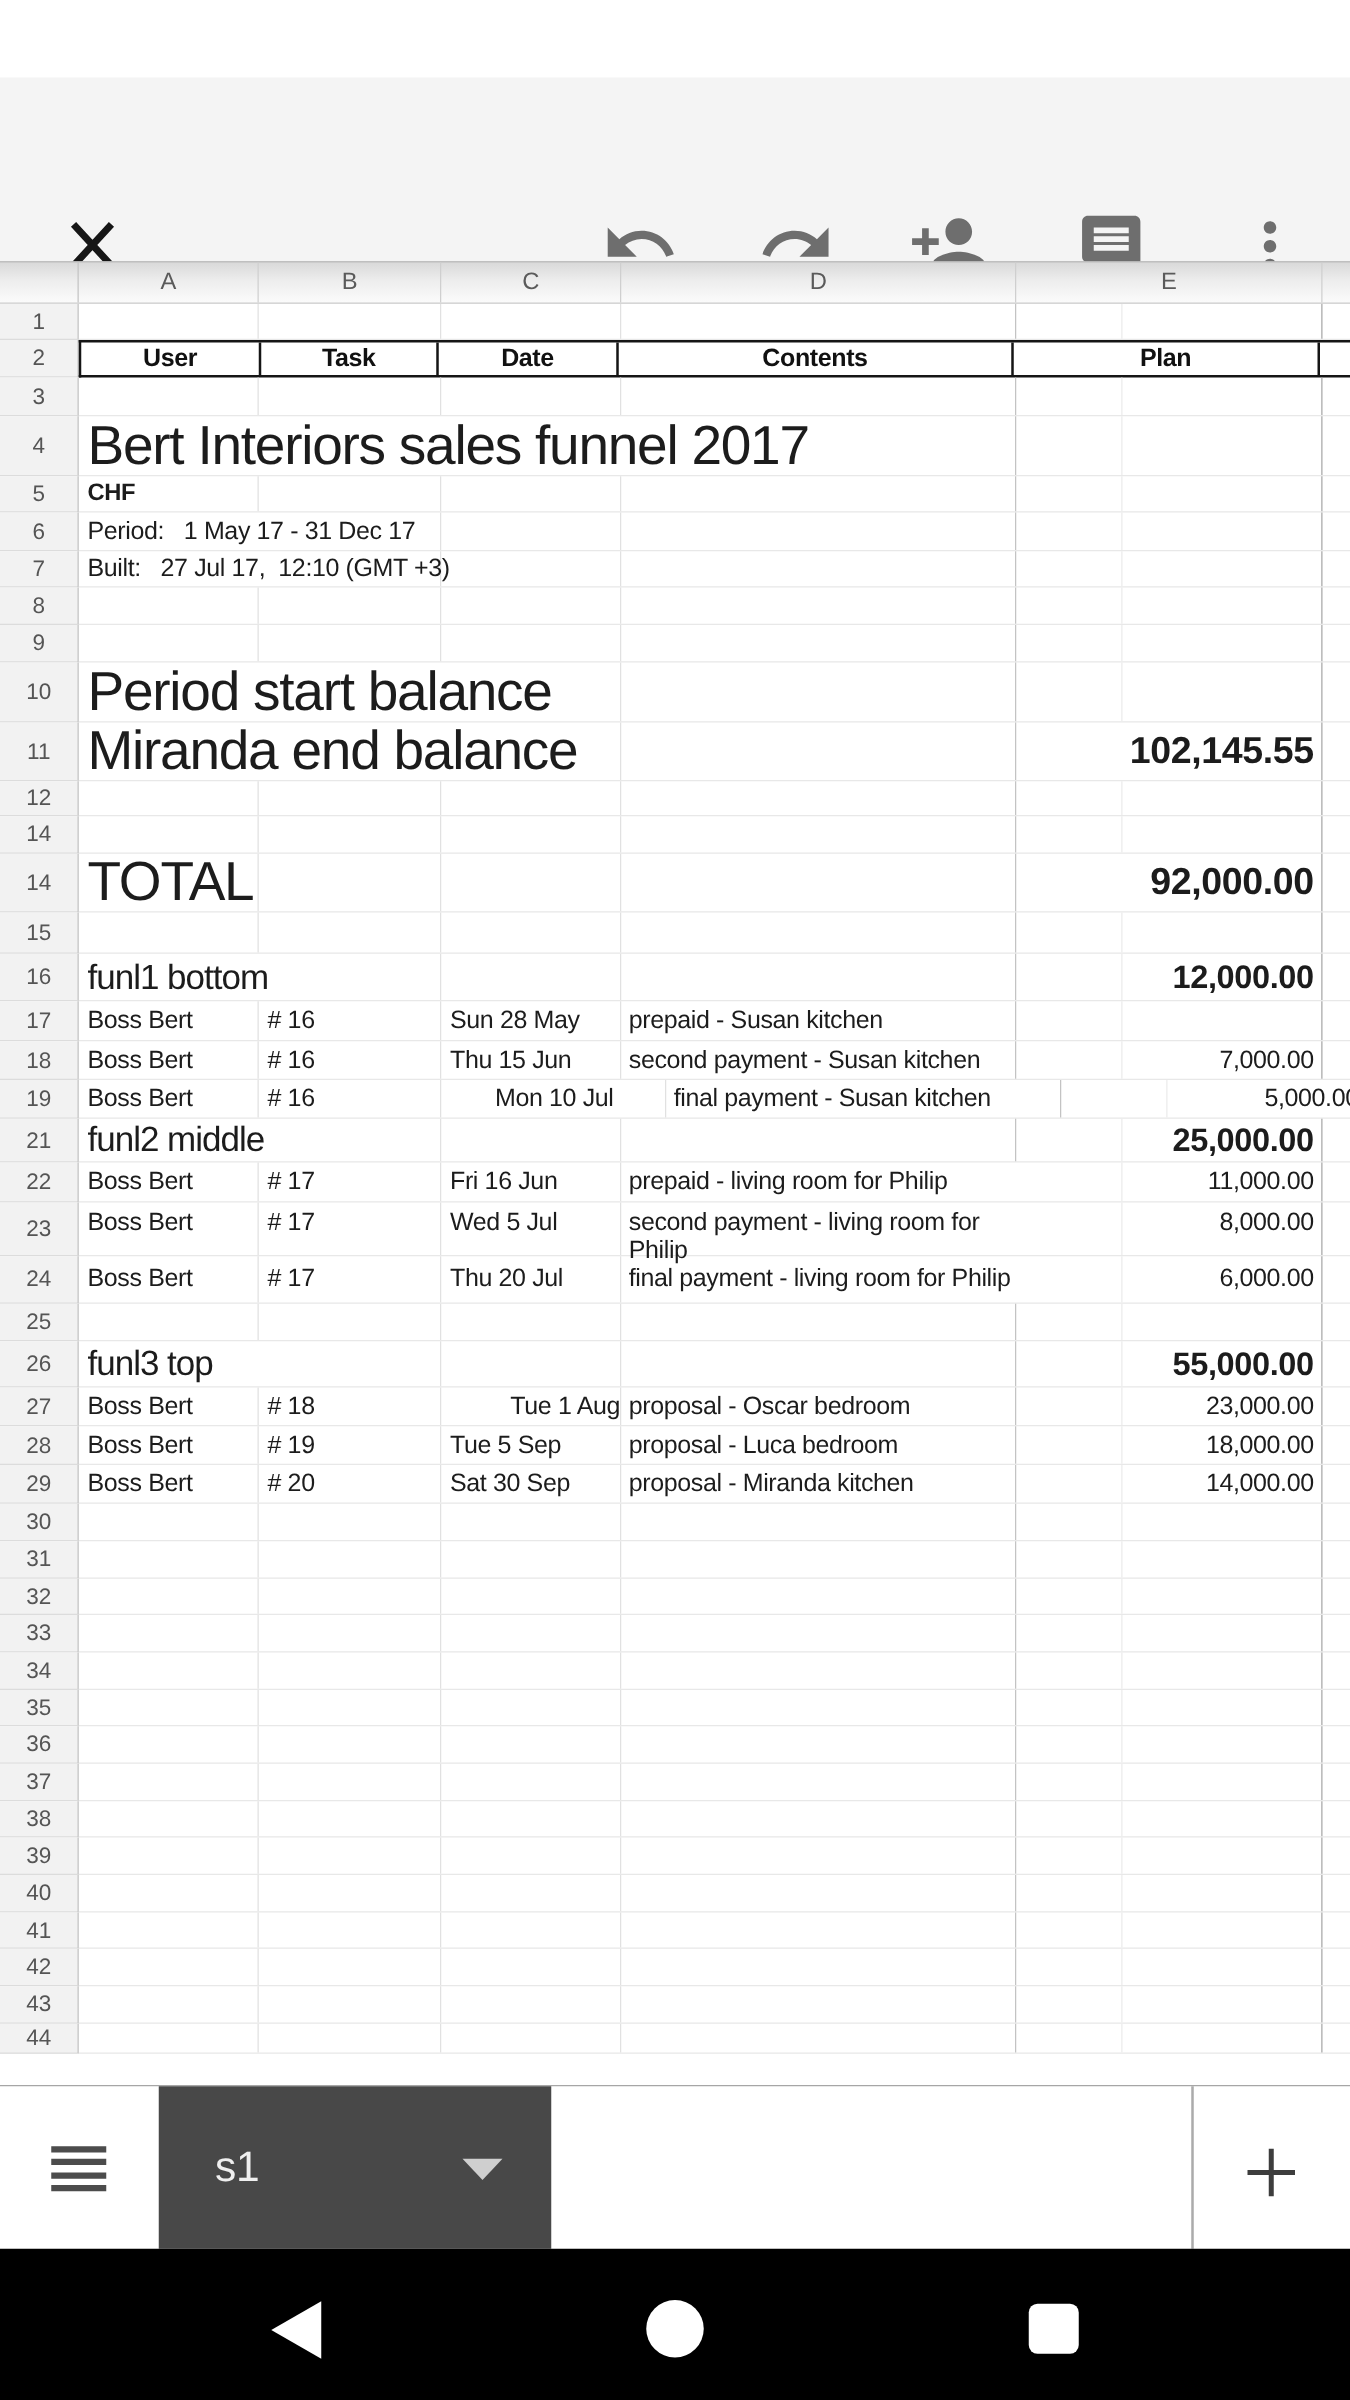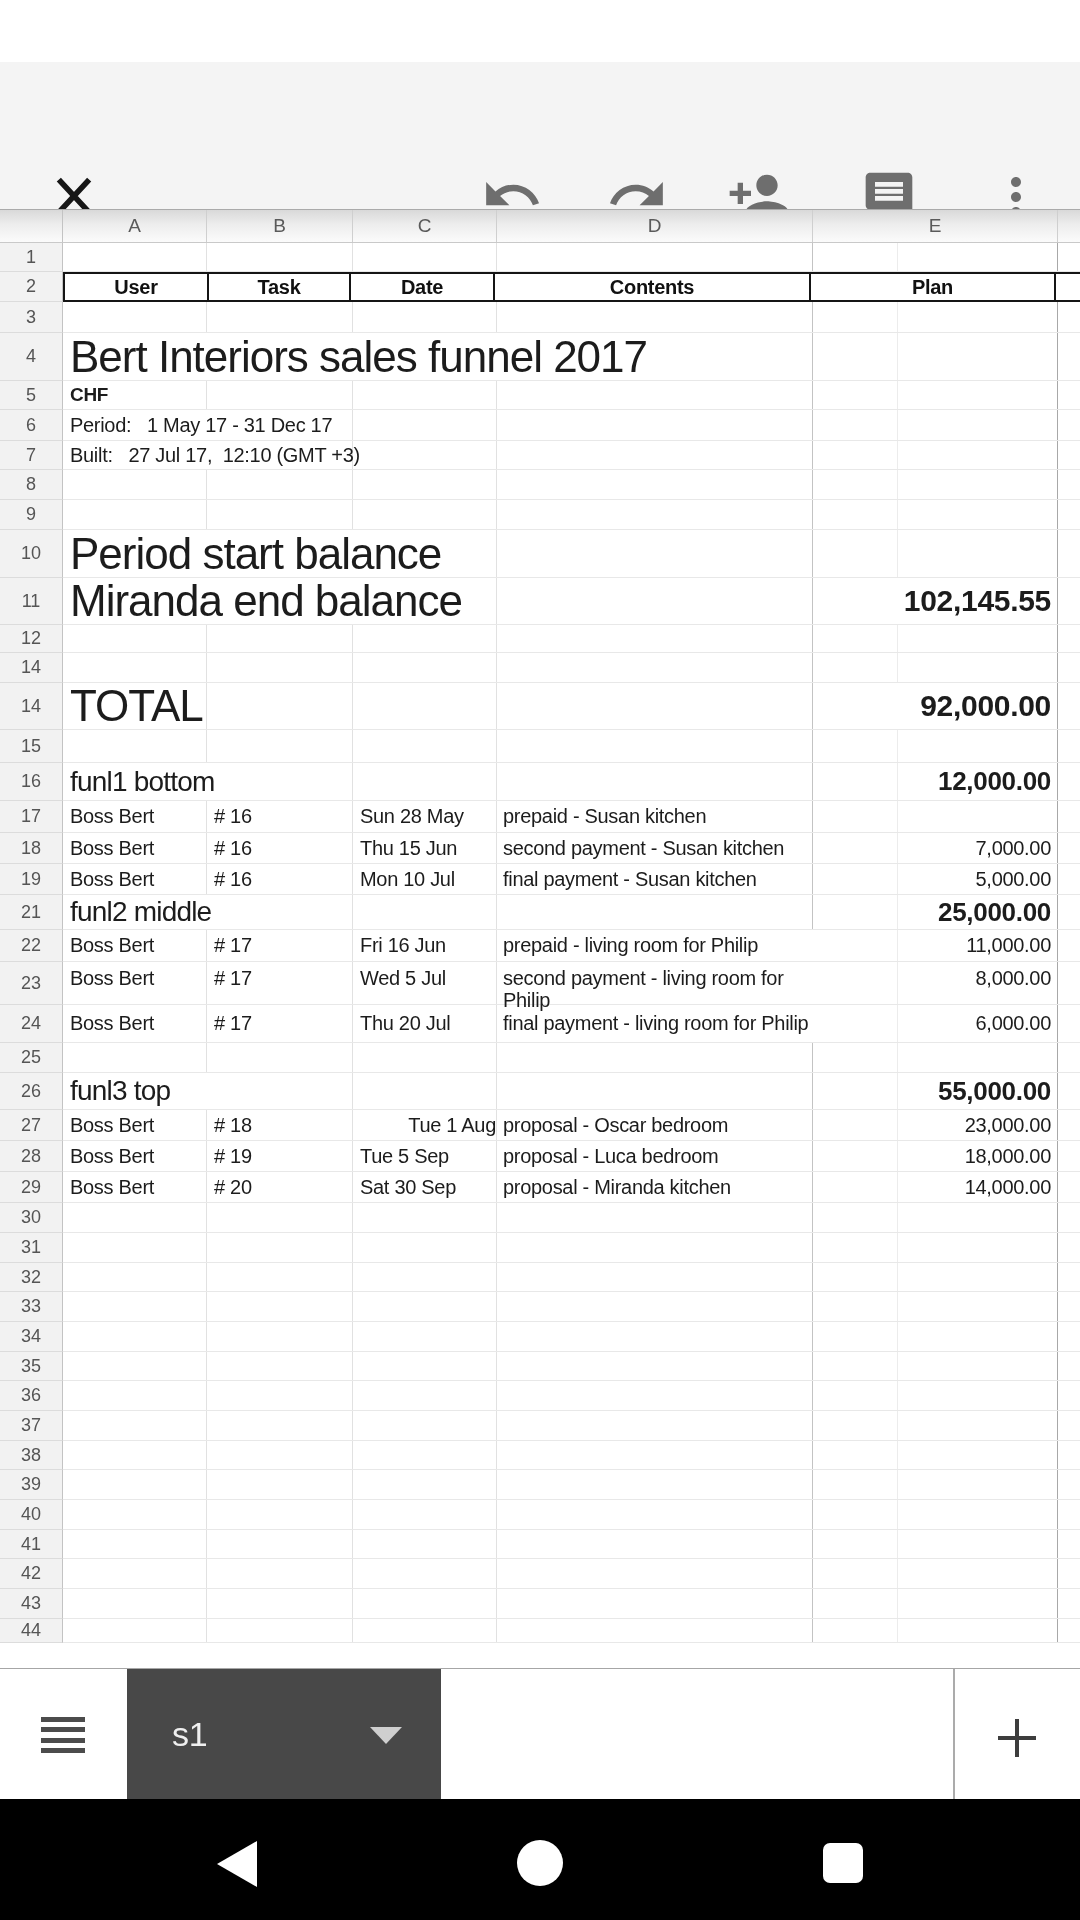--- a/index.html
+++ b/index.html
@@ -329,21 +329,21 @@
             <div class="cell b-f" style="width: 85px;"></div>
             <div class="cell b-d num" style="width: 160px;"><span>7,000.00</span></div>
             <div class="cell b-n" style="width: 22px;"></div>
           </div>
         </div>
         <div class="row" style="height: 31px;">
           <div class="rowhdr">19</div>
           <div class="cells">
             <div class="cell b-l cellt" style="width: 144px;"><span>Boss Bert</span></div>
             <div class="cell b-l cellt" style="width: 146px;"><span># 16</span></div>
-            <div class="cell b-l cellt" style="width: 144px;"><span>Mon 10 Jul</span></div>
+            <div class="cell b-l cellt" style="width: 144px; margin-left: 36px;"><span>Mon 10 Jul</span></div>
             <div class="cell b-m cont" style="width: 316px;"><span>final payment - Susan kitchen</span></div>
             <div class="cell b-f" style="width: 85px;"></div>
             <div class="cell b-d num" style="width: 160px;"><span>5,000.00</span></div>
             <div class="cell b-n" style="width: 22px;"></div>
           </div>
         </div>
         <div class="row" style="height: 35px;">
           <div class="rowhdr">21</div>
           <div class="cells">
             <div class="cell b-l sec" style="width: 290px;"><span>funl2 middle</span></div>

